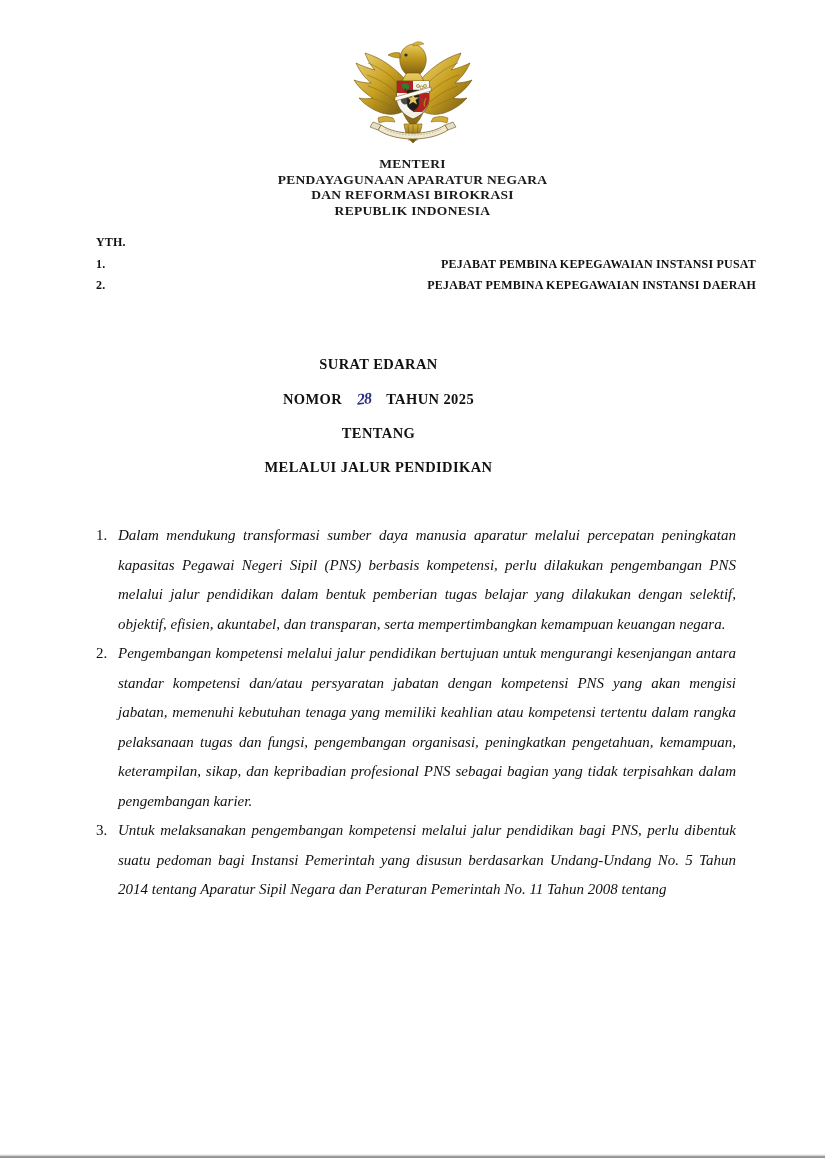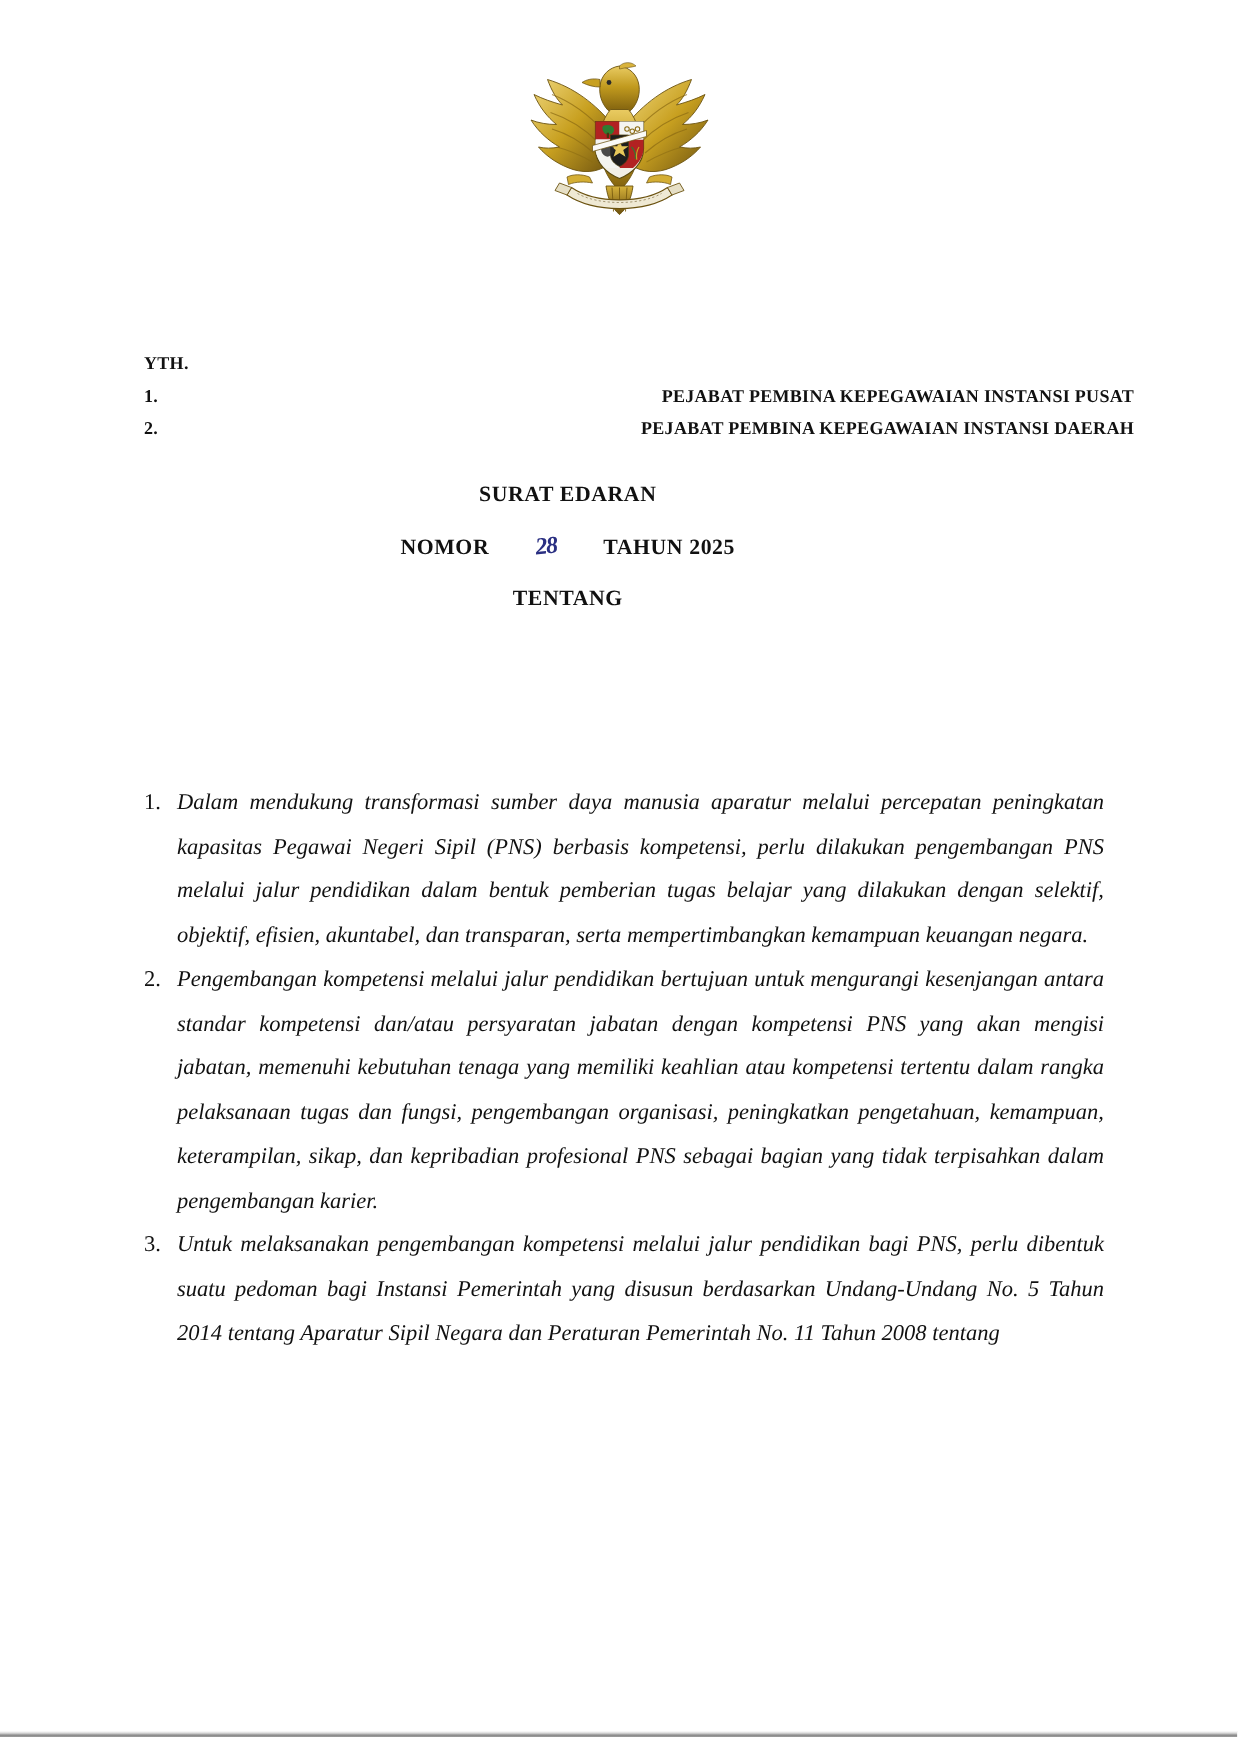--- a/index.html
+++ b/index.html
@@ -68,34 +68,34 @@
   .yth-row {
     display: flex;
     align-items: flex-start;
   }
   .yth-num { width: 27px; flex: 0 0 27px; }
   .yth-text { flex: 1; text-align: right; }
 
   
   .title-block {
     position: absolute;
-    top: 322px;
+    top: 356px;
     left: 0;
     width: 757px;
     text-align: center;
     font-weight: bold;
     font-size: 14.5px;
     letter-spacing: 0.4px;
   }
   .title-line { margin-bottom: 17px; }
   .nomor-line {
     display: flex;
     justify-content: center;
     align-items: center;
-    gap: 16px;
+    gap: 0;
   }
   .nomor-value {
     display: inline-block;
     min-width: 44px;
     text-align: center;
     color: #2a2f82;
     font-family: "Liberation Serif", "DejaVu Serif", serif;
     font-weight: bold;
     font-size: 16px;
     font-style: italic;
@@ -242,20 +242,26 @@
 
           <path d="M76 174 C108 196 172 196 204 174 L210 184 C174 208 106 208 70 184 Z" fill="#EFE9D4" stroke="#6b5210" stroke-width="1.4"></path>
           <path d="M84 182 C112 198 168 198 196 182" stroke="#8a7a50" stroke-width="1" fill="none" stroke-dasharray="3 3"></path>
           <path d="M60 168 L76 174 L70 184 L54 178 Z" fill="#E6DFC6" stroke="#6b5210" stroke-width="1.2"></path>
           <path d="M220 168 L204 174 L210 184 L226 178 Z" fill="#E6DFC6" stroke="#6b5210" stroke-width="1.2"></path>
         </g>
       </svg>
     </div>
   </div>
 
+  <div class="ministry">
+    <div>MENTERI</div>
+    <div>PENDAYAGUNAAN APARATUR NEGARA</div>
+    <div>DAN REFORMASI BIROKRASI</div>
+    <div>REPUBLIK INDONESIA</div>
+  </div>
 
   <div class="yth-block">
     <div class="yth-head">YTH.</div>
     <div class="yth-row">
       <span class="yth-num">1.</span>
       <span class="yth-text">PEJABAT PEMBINA KEPEGAWAIAN INSTANSI PUSAT</span>
     </div>
     <div class="yth-row">
       <span class="yth-num">2.</span>
       <span class="yth-text">PEJABAT PEMBINA KEPEGAWAIAN INSTANSI DAERAH</span>
@@ -265,20 +271,21 @@
   <div class="title-block">
     <div class="title-line">SURAT EDARAN</div>
 
     <div class="title-line nomor-line">
       <span>NOMOR</span>
       <span class="nomor-value">28</span>
       <span class="nomor-tail">TAHUN 2025</span>
     </div>
 
     <div class="title-line">TENTANG</div>
+    <div class="title-line">MELALUI JALUR PENDIDIKAN</div>
   </div>
 
   <div class="body-block">
 
     <div class="para">
       <span class="para-num">1.</span>
       <span class="para-text">Dalam mendukung transformasi sumber daya manusia aparatur melalui percepatan peningkatan kapasitas Pegawai Negeri Sipil (PNS) berbasis kompetensi, perlu dilakukan pengembangan PNS melalui jalur pendidikan dalam bentuk pemberian tugas belajar yang dilakukan dengan selektif, objektif, efisien, akuntabel, dan transparan, serta mempertimbangkan kemampuan keuangan negara.</span>
     </div>
 
     <div class="para">

